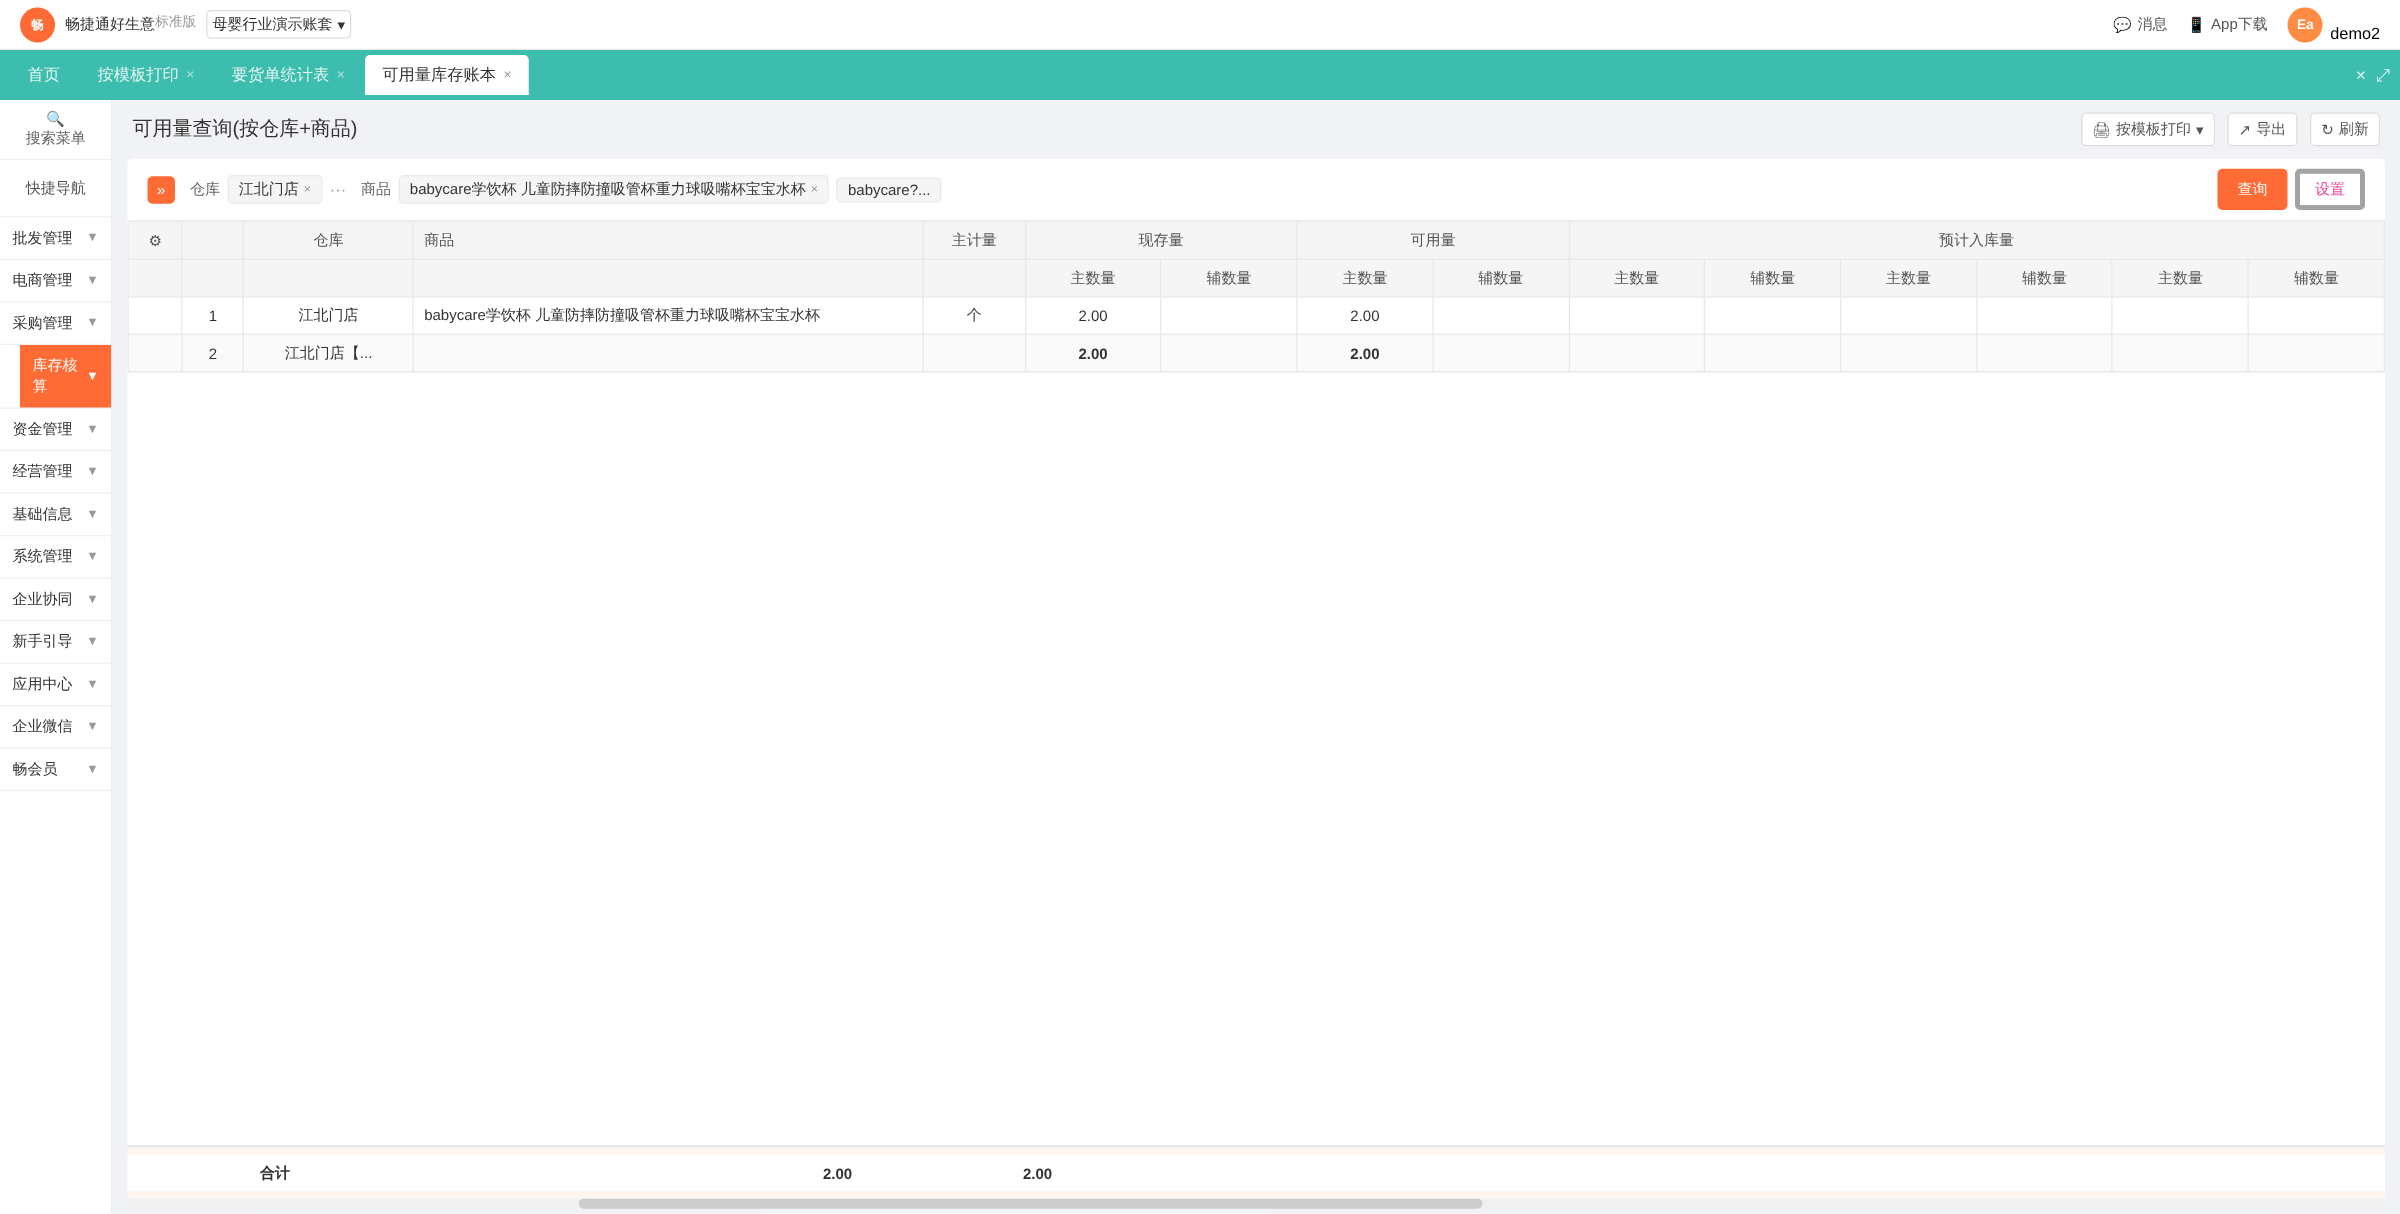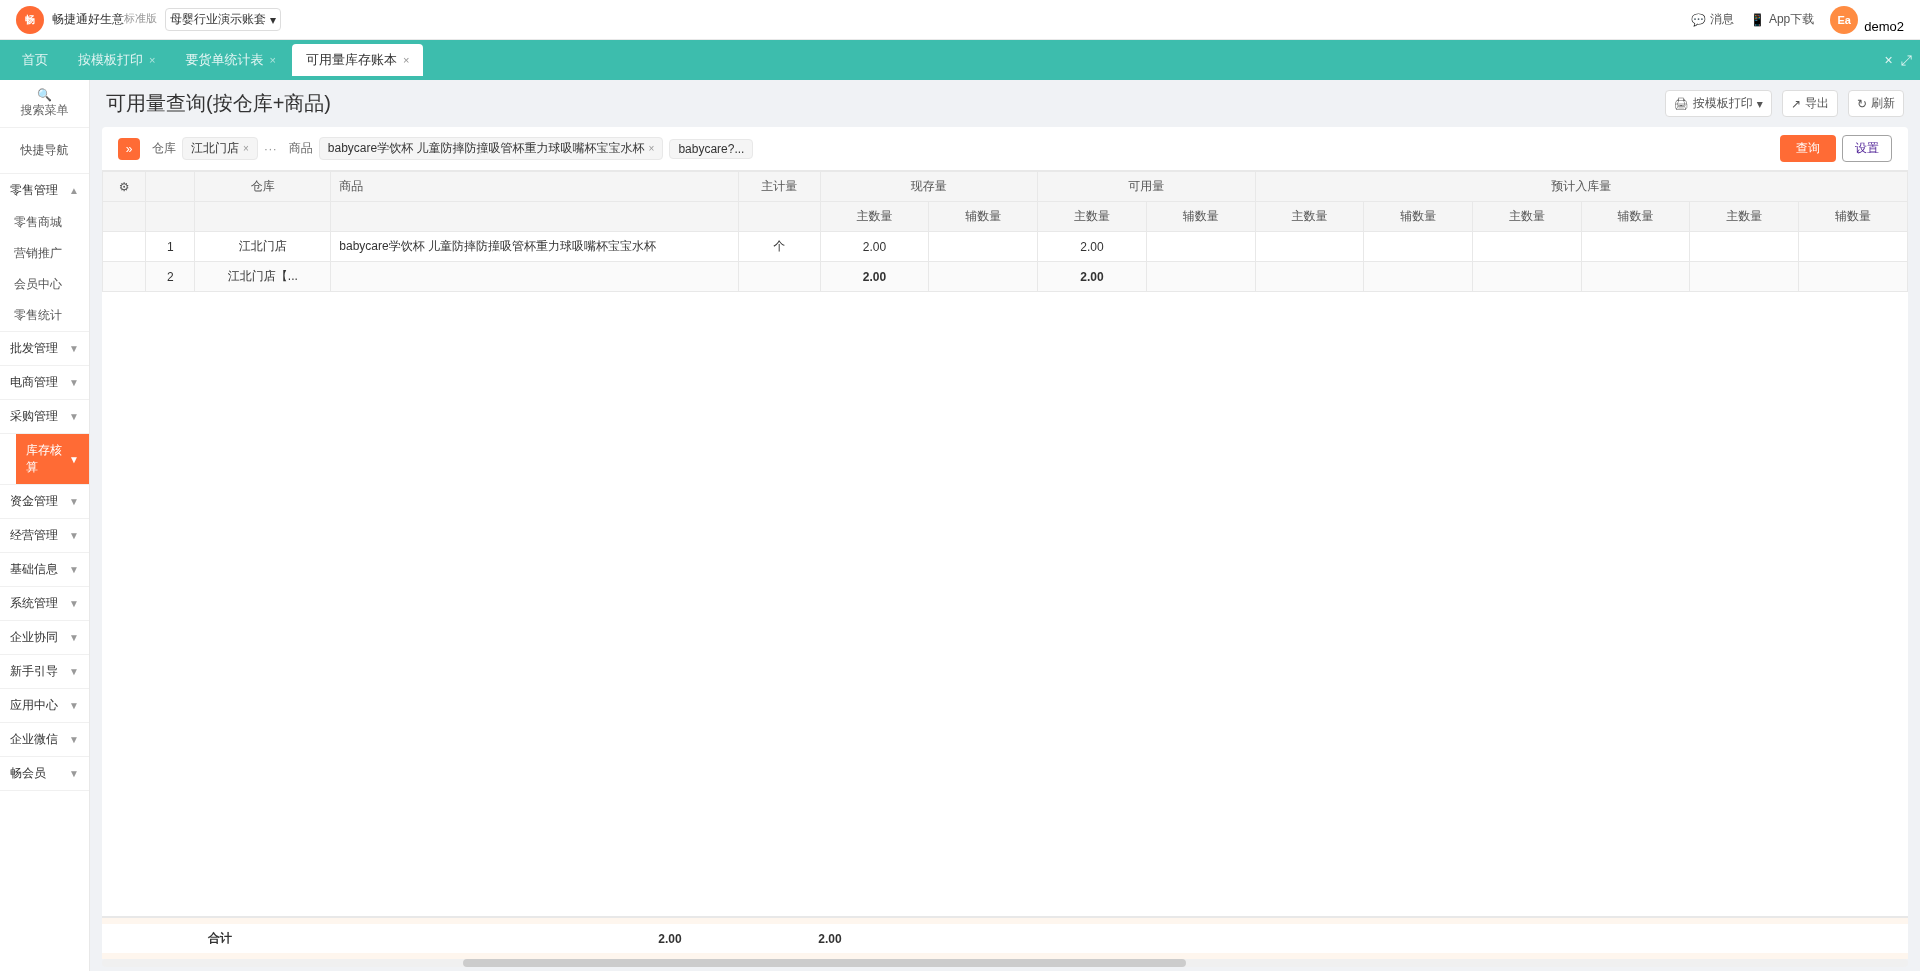--- a/index.html
+++ b/index.html
@@ -75,21 +75,21 @@
     }
 
     
     .content { flex: 1; display: flex; flex-direction: column; overflow: hidden; background: #f0f2f5; }
 
     
     .page-header {
       display: flex; align-items: center; justify-content: space-between;
       padding: 10px 16px; background: #f0f2f5; flex-shrink: 0;
     }
-    .page-title { font-size: 20px; color: #333; font-weight: 500; }
+    .page-title { font-size: 16px; color: #333; font-weight: 500; }
     .page-actions { display: flex; align-items: center; gap: 10px; }
     .page-action-btn {
       display: flex; align-items: center; gap: 4px;
       font-size: 12px; color: #555; cursor: pointer; padding: 4px 8px;
       border: 1px solid #ddd; border-radius: 4px; background: #fff;
     }
 
     
     .filter-bar {
       display: flex; align-items: center;
@@ -110,21 +110,21 @@
       padding: 2px 8px; font-size: 12px; color: #333;
     }
     .filter-tag-close { cursor: pointer; color: #999; font-size: 10px; }
     .filter-more { color: #999; cursor: pointer; font-size: 13px; }
     .filter-actions { display: flex; gap: 6px; margin-left: auto; }
     .btn-query {
       background: #ff6b35; color: #fff; border: none; border-radius: 4px;
       padding: 4px 16px; cursor: pointer; font-size: 12px;
     }
     .btn-setting {
-      background: #fff; color: #4c1d95; border: 1px solid #a3a3a3; border-radius: 4px;
+      background: #fff; color: #ec4899; border: 4px solid #a3a3a3; border-radius: 4px;
       padding: 4px 12px; cursor: pointer; font-size: 12px;
     }
 
     
     .table-area {
       flex: 1; overflow: auto; margin: 0 12px; background: #fff;
     }
     table {
       width: 100%; border-collapse: collapse; font-size: 12px;
     }
@@ -216,30 +216,20 @@
 
   <div class="sidebar">
     <div class="sidebar-search">
       <span>🔍</span>
       <div>搜索菜单</div>
     </div>
     <div class="sidebar-nav">
       <div class="sidebar-nav-item">快捷导航</div>
     </div>
 
-    <div class="sidebar-section">
-      <div class="sidebar-section-header">
-        <span>零售管理</span>
-        <span class="sidebar-section-arrow">▲</span>
-      </div>
-      <div class="sidebar-sub-item">零售商城</div>
-      <div class="sidebar-sub-item">营销推广</div>
-      <div class="sidebar-sub-item">会员中心</div>
-      <div class="sidebar-sub-item">零售统计</div>
-    </div>
 
     <div class="sidebar-section">
       <div class="sidebar-section-header">
         <span>批发管理</span>
         <span class="sidebar-section-arrow">▼</span>
       </div>
     </div>
 
     <div class="sidebar-section">
       <div class="sidebar-section-header">

